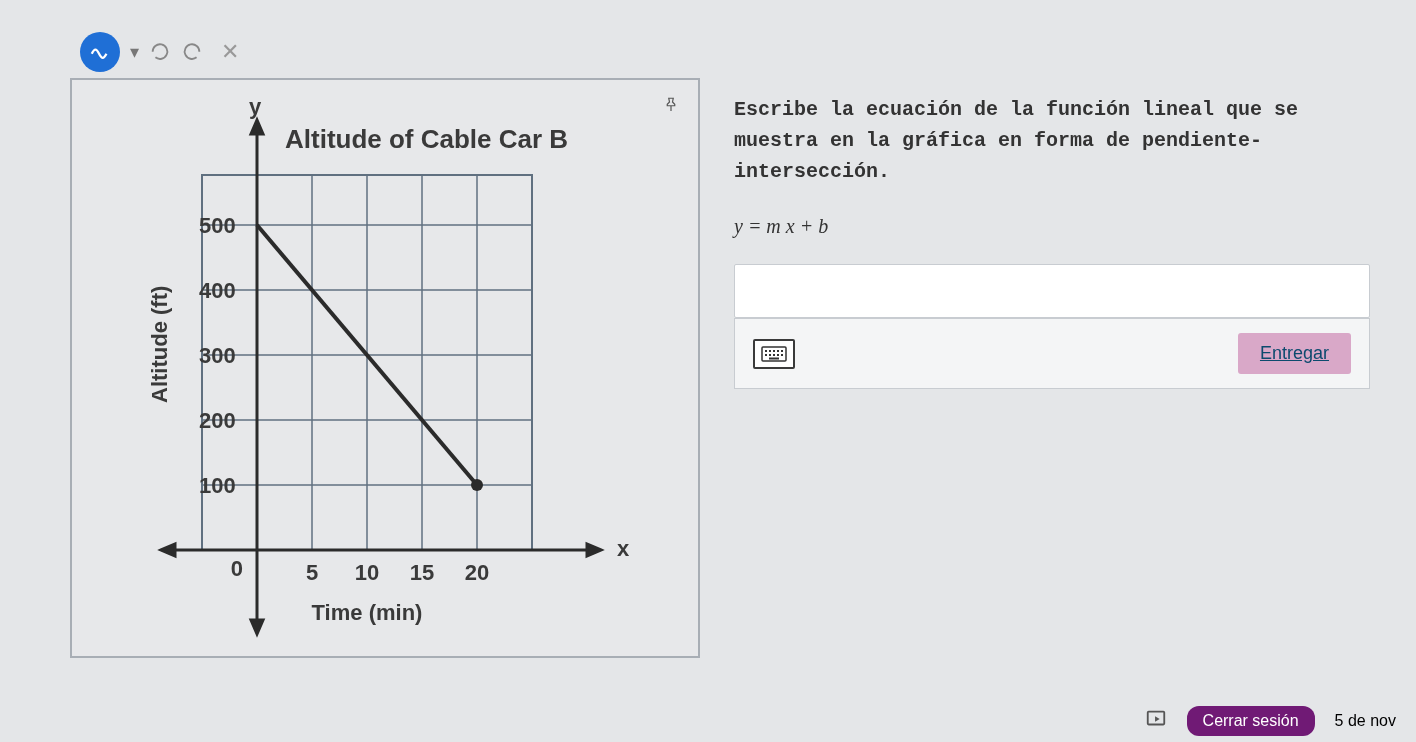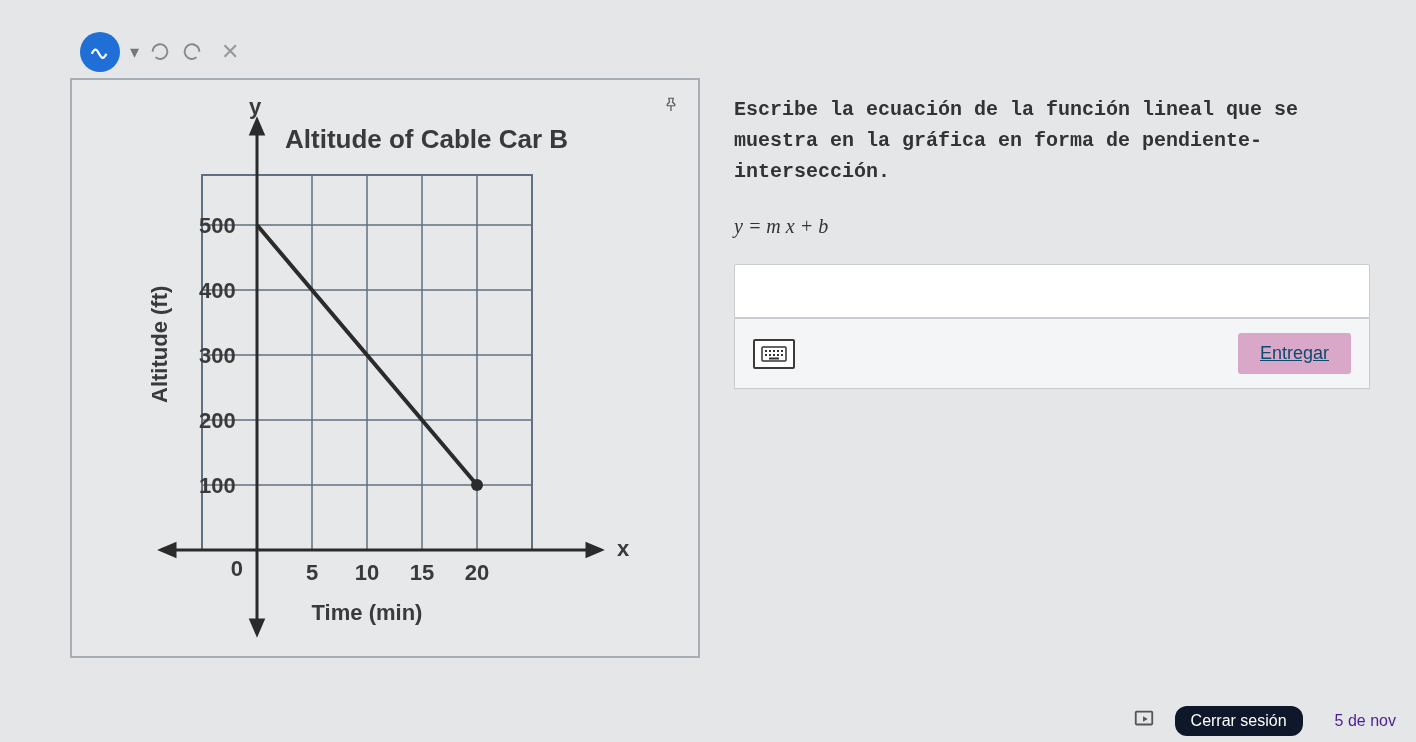--- a/index.html
+++ b/index.html
@@ -95,22 +95,22 @@
     .submit-btn {
       background:#d9a8c8; color:#0c4a6e; font-size:18px;
       border:none; padding:10px 22px; border-radius:3px; cursor:pointer;text-decoration:underline;
     }
 
     
     .bottom-bar {
       position:absolute; right:20px; bottom:6px;
       display:flex; align-items:center; gap:20px;
     }
-    .logout-btn { background:#0f172a; color:#fff; font-size:16px; border:none; padding:6px 16px; border-radius:12px; cursor:pointer; }
-    .date-txt   { color:#4c1d95; font-size:16px;margin-left:12px; }
+    .logout-btn { background:#701a75; color:#fff; font-size:16px; border:none; padding:6px 16px; border-radius:12px; cursor:pointer; }
+    .date-txt   { color:#000000; font-size:16px; }
     .present-icon { color:#555; font-size:20px; }
   </style>
 </head>
 <body>
 
 <div class="stage">
 
   <div class="left-col">
     <div class="toolbar">
       <div class="pen-circle">

